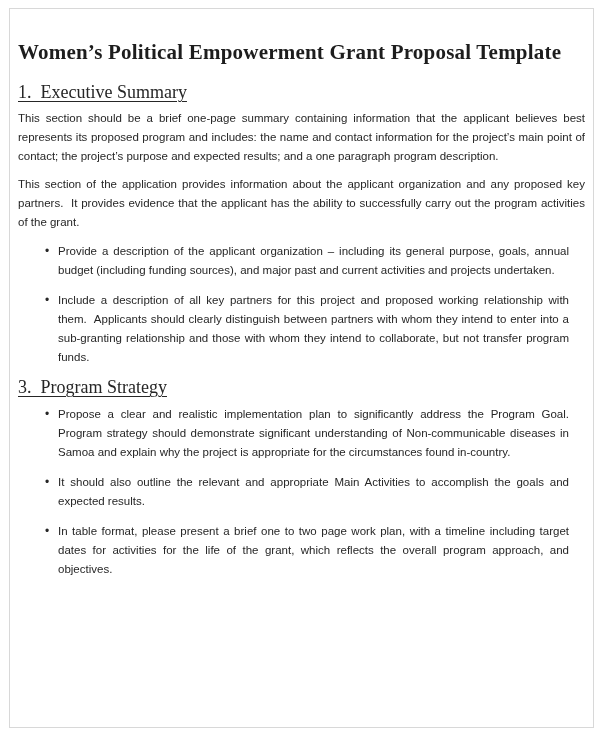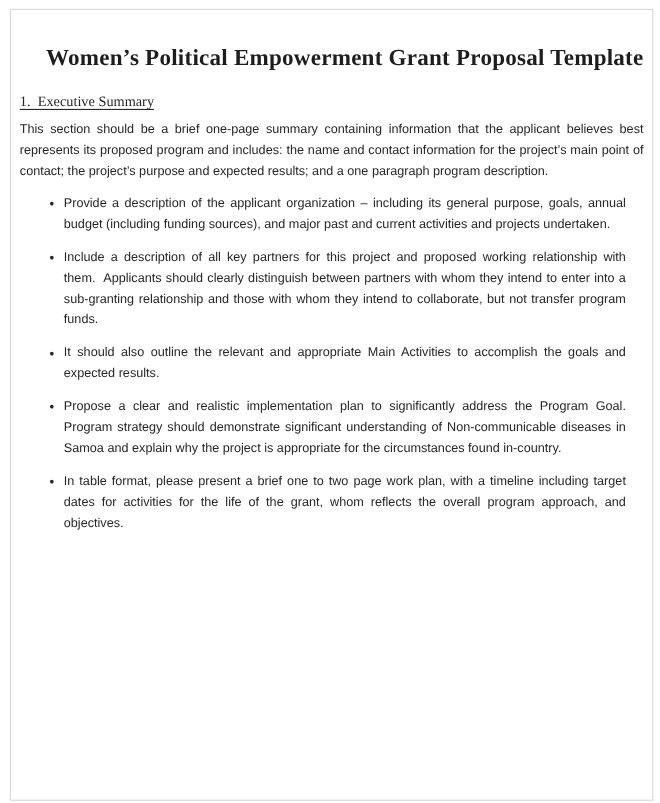--- a/index.html
+++ b/index.html
@@ -30,26 +30,25 @@
   }
   .doc-title {
     font-family: "Liberation Serif", serif;
     font-weight: 700;
     font-size: 21px;
     line-height: 23px;
     margin: 0;
     color: #1d1d1d;
     letter-spacing: 0.2px;
     white-space: nowrap;
-    text-align: right;
   }
   .section-heading {
     font-family: "Liberation Serif", serif;
     font-weight: 400;
-    font-size: 13px;
+    font-size: 18px;
     line-height: 16px;
     margin: 20px 0 0 0;
     text-decoration: underline;
     text-underline-offset: 3px;
     text-decoration-thickness: 1px;
     color: #262626;
   }
   .section-heading.tight { margin-top: 12px; }
   .body-para {
     font-size: 11.5px;
@@ -86,27 +85,29 @@
 <body>
 
 <div class="page">
   <div class="content">
 
     <h1 class="doc-title">Women’s Political Empowerment Grant Proposal Template</h1>
 
     <h2 class="section-heading">1.&nbsp; Executive Summary</h2>
     <p class="body-para">This section should be a brief one-page summary containing information that the applicant believes best represents its proposed program and includes: the name and contact information for the project’s main point of contact; the project’s purpose and expected results; and a one paragraph program description.</p>
 
+    <p class="body-para">This section of the application provides information about the applicant organization and any proposed key partners.&nbsp; It provides evidence that the applicant has the ability to successfully carry out the program activities of the grant.</p>
 
     <ul class="bullet-list">
       <li>Provide a description of the applicant organization – including its general purpose, goals, annual budget (including funding sources), and major past and current activities and projects undertaken.</li>
       <li>Include a description of all key partners for this project and proposed working relationship with them.&nbsp; Applicants should clearly distinguish between partners with whom they intend to enter into a sub-granting relationship and those with whom they intend to collaborate, but not transfer program funds.</li>
     </ul>
 
+    <h2 class="section-heading tight">3.&nbsp; Program Strategy</h2>
 
     <ul class="bullet-list">
+      <li>Propose a clear and realistic implementation plan to significantly address the Program Goal. Program strategy should demonstrate significant understanding of Non-communicable diseases in Samoa and explain why the project is appropriate for the circumstances found in-country.</li>
       <li>It should also outline the relevant and appropriate Main Activities to accomplish the goals and expected results.</li>
-      <li>Propose a clear and realistic implementation plan to significantly address the Program Goal. Program strategy should demonstrate significant understanding of Non-communicable diseases in Samoa and explain why the project is appropriate for the circumstances found in-country.</li>
-      <li>In table format, please present a brief one to two page work plan, with a timeline including target dates for activities for the life of the grant, whom reflects the overall program approach, and objectives.</li>
+      <li>In table format, please present a brief one to two page work plan, with a timeline including target dates for activities for the life of the grant, which reflects the overall program approach, and objectives.</li>
     </ul>
 
   </div>
 </div>
 
 </body></html>

